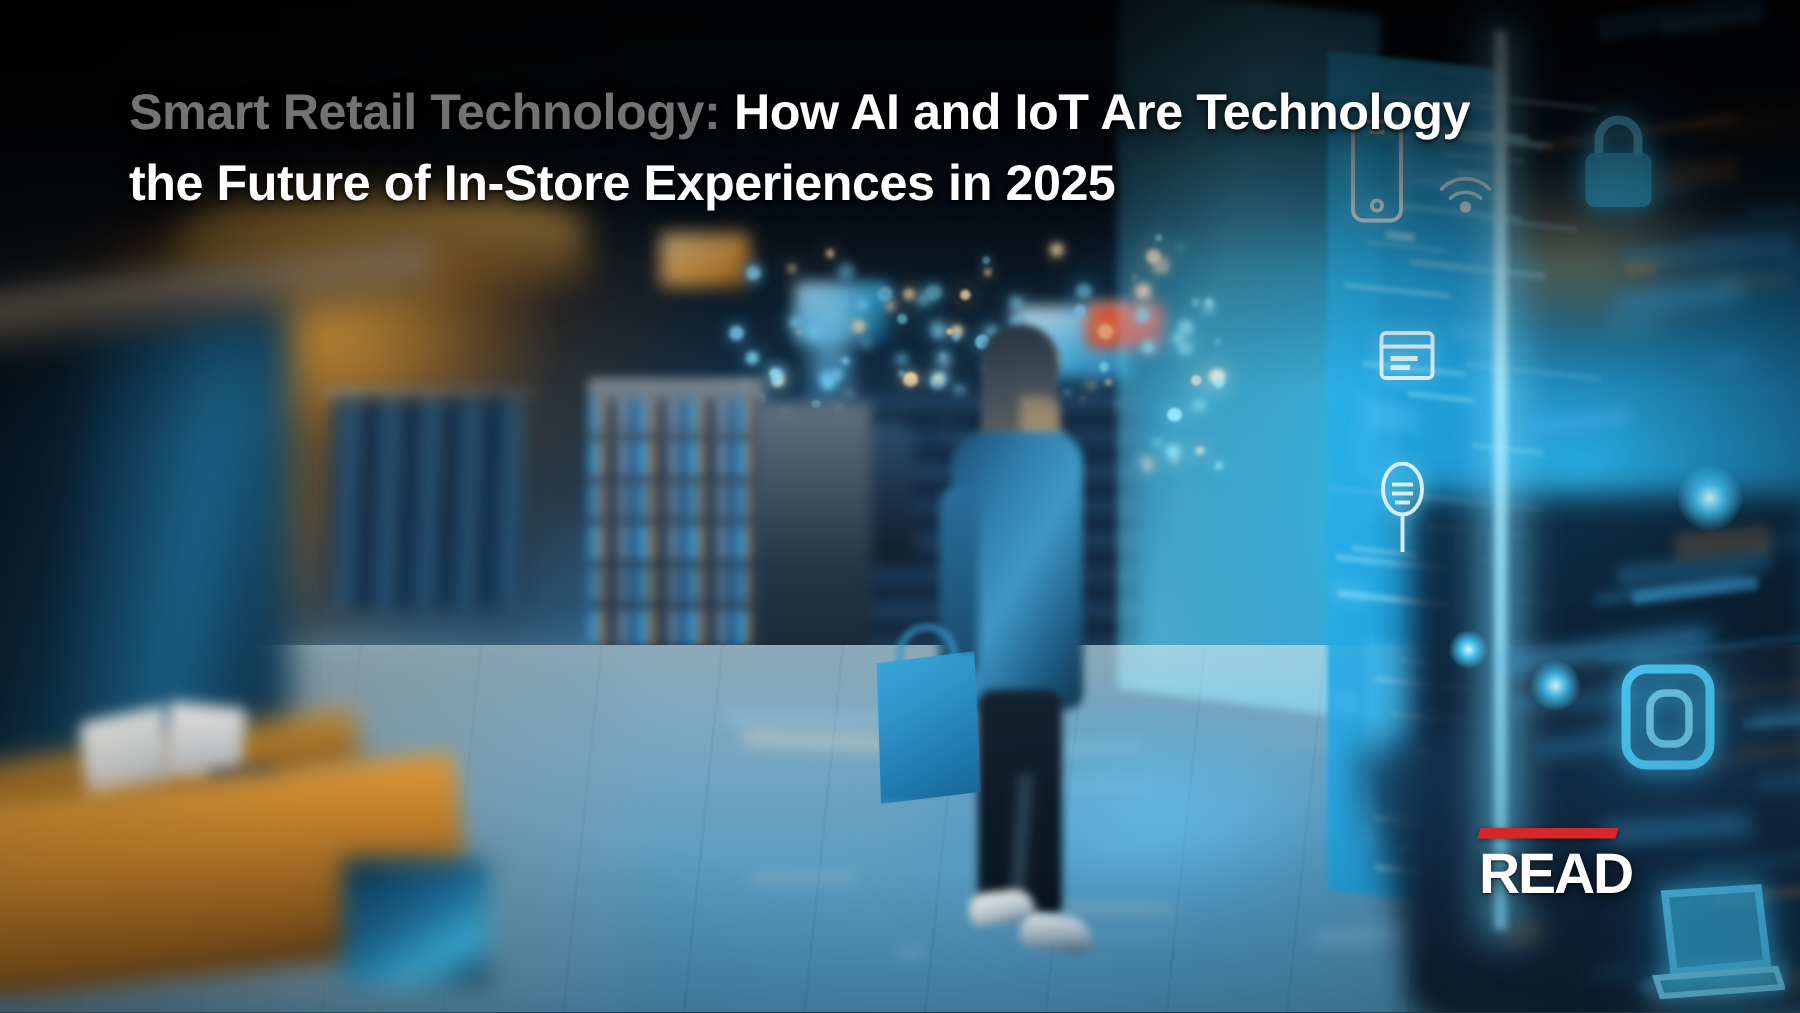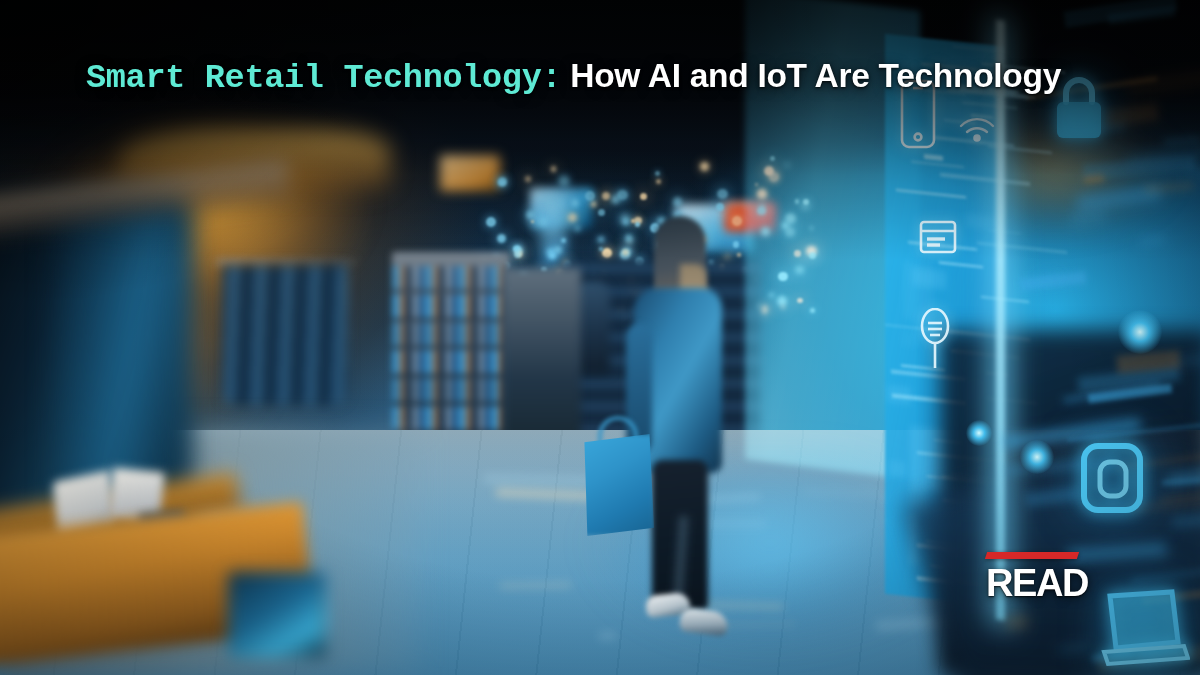--- a/index.html
+++ b/index.html
@@ -386,21 +386,21 @@
   }
   .title-line {
     font-size:33.5px;
     font-weight:bold;
     line-height:47px;
     letter-spacing:-0.3px;
     color:#ffffff;
     text-shadow:0 2px 12px rgba(0,0,0,0.72), 0 1px 3px rgba(0,0,0,0.85);
     white-space:nowrap;
   }
-  .title-accent { color:#5eead4;font-family:Liberation Mono, monospace; }
+  .title-accent { color:#737373; }
 
   
   .logo {
     position:absolute;
     left:986px; top:552px;
     width:92px;
   }
   .logo-bar {
     width:92px; height:7px;
     background:#D62828;
@@ -834,20 +834,21 @@
     <div class="neon-dot" style="left:1020px;top:440px;width:34px;height:34px;"></div>
     <div class="neon-dot" style="left:966px;top:420px;width:26px;height:26px;"></div>
 
     <div class="layer scrim-corner-tl"></div>
     <div class="layer scrim-top"></div>
     <div class="layer vignette"></div>
   </div>
 
   <div class="title-wrap">
     <div class="title-line"><span class="title-accent">Smart Retail Technology:</span><span> How AI and IoT Are Technology</span></div>
+    <div class="title-line">the Future of In-Store Experiences in 2025</div>
   </div>
 
   <div class="logo">
     <div class="logo-bar"></div>
     <div class="logo-text">READ</div>
   </div>
 
 </div>
 
 </body></html>

